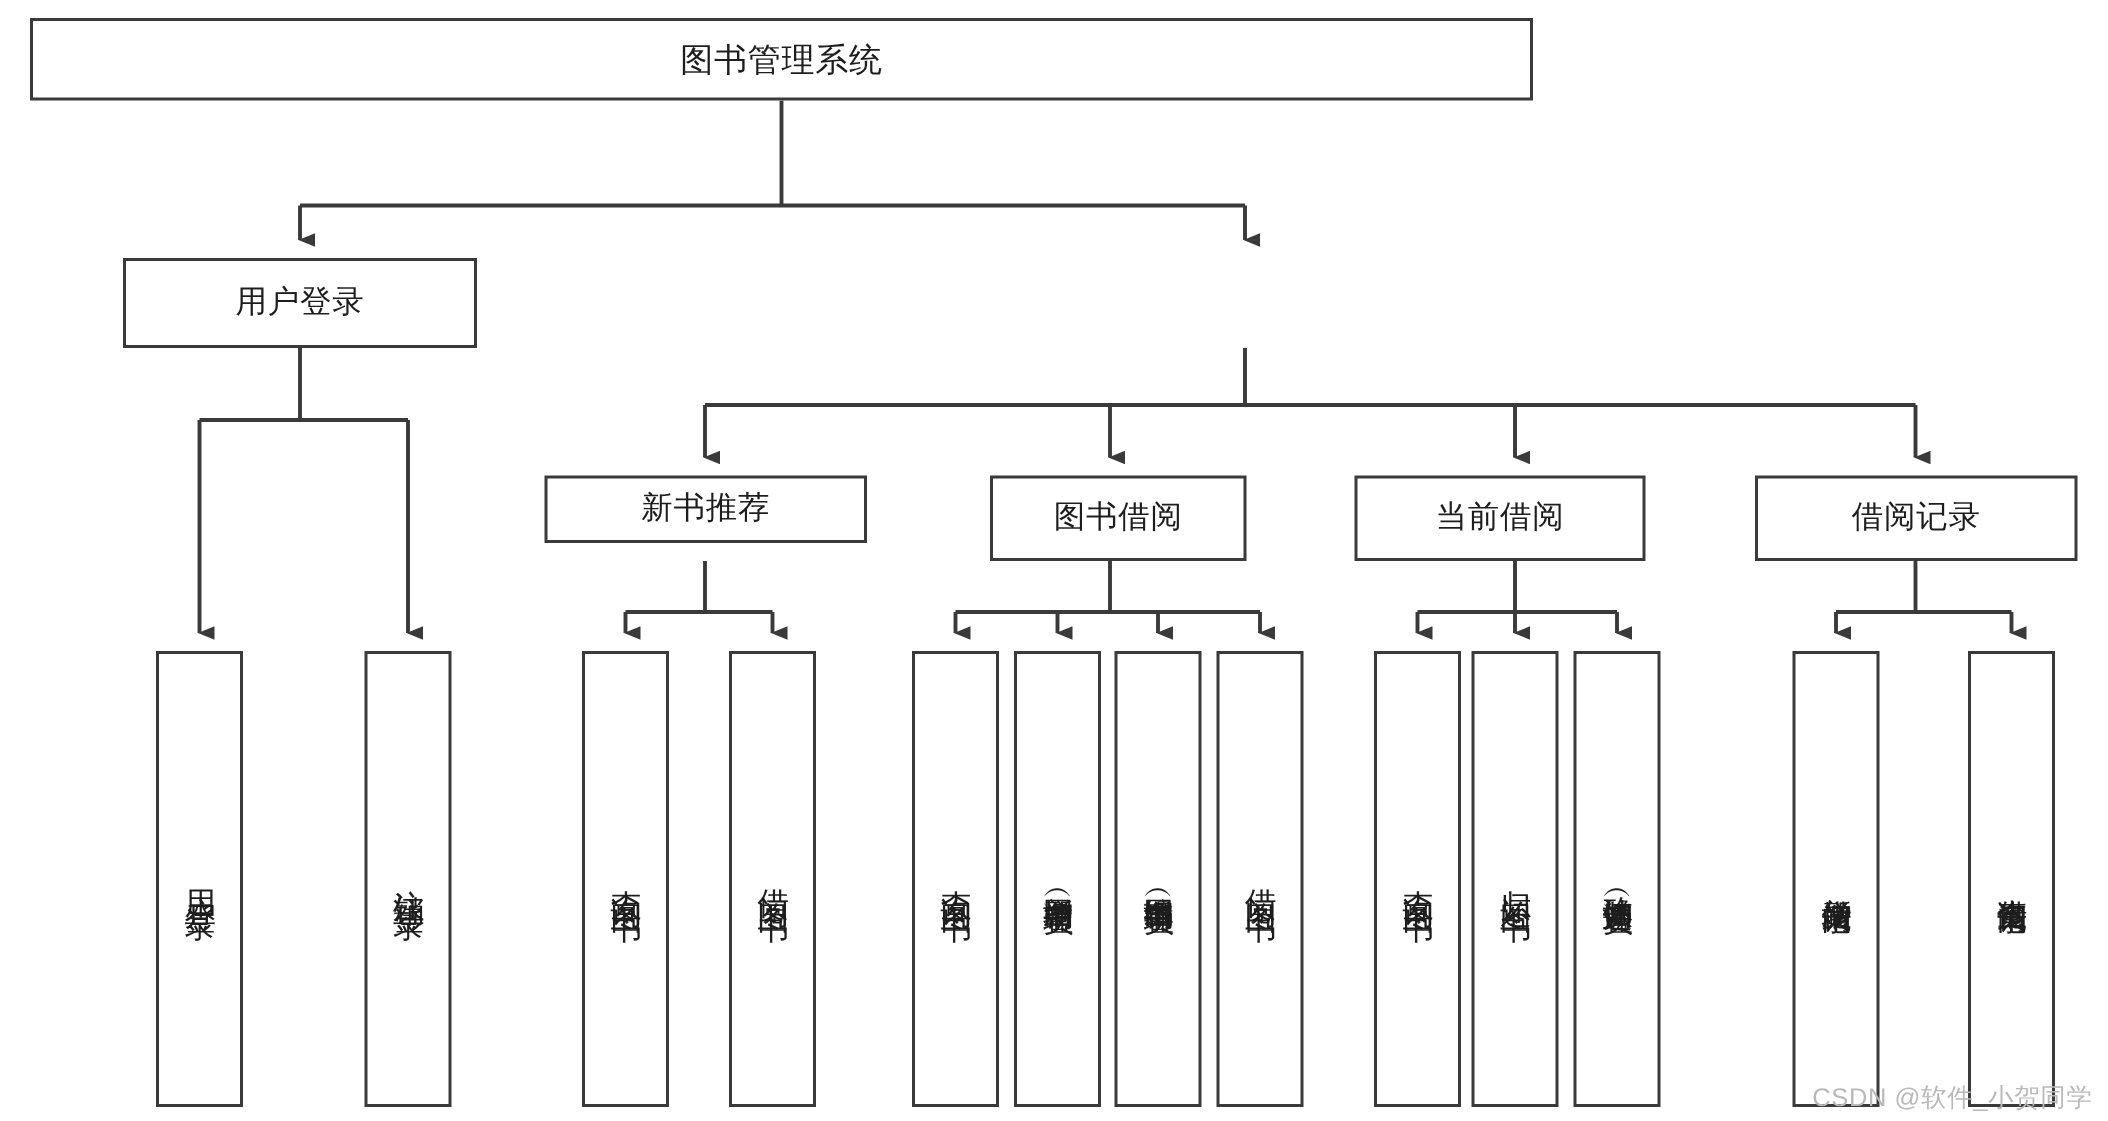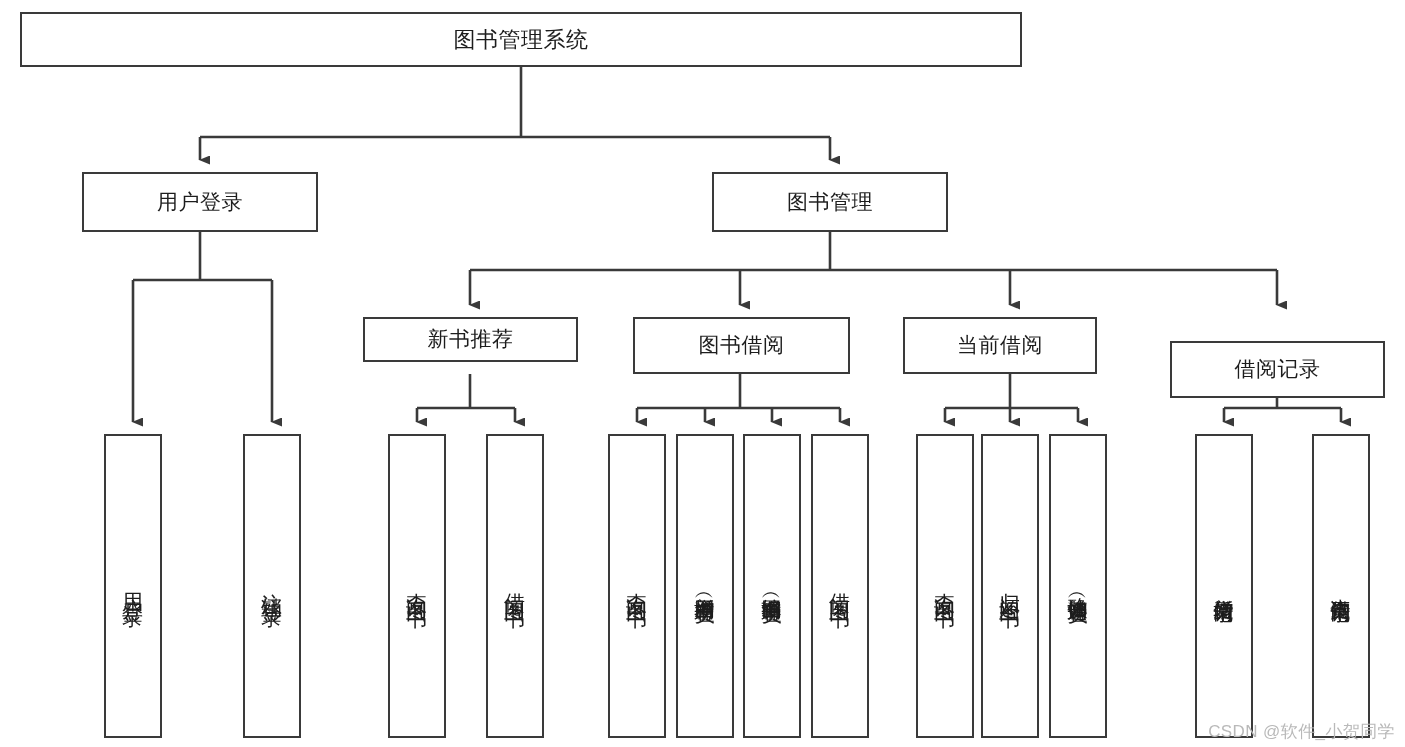--- a/index.html
+++ b/index.html
@@ -138,37 +138,34 @@
   </svg>
 
   <div class="node h root" style="left:20px; top:12px; width:1002px; height:55px;">
     <span class="label">图书管理系统</span>
   </div>
 
   <div class="node h" style="left:82px; top:172px; width:236px; height:60px;">
     <span class="label">用户登录</span>
   </div>
 
-  <div class="node h" style="left:712px; top:172px; width:236px; height:60px;">
-    <span class="label">图书管理</span>
-  </div>
 
   <div class="node h" style="left:363px; top:317px; width:215px; height:45px;">
     <span class="label">新书推荐</span>
   </div>
 
-  <div class="node h" style="left:633px; top:317px; width:217px; height:57px;">
+  <div class="node h" style="left:660px; top:317px; width:171px; height:57px;">
     <span class="label">图书借阅</span>
   </div>
 
   <div class="node h" style="left:903px; top:317px; width:194px; height:57px;">
     <span class="label">当前借阅</span>
   </div>
 
-  <div class="node h" style="left:1170px; top:317px; width:215px; height:57px;margin-top:24px;">
+  <div class="node h" style="left:1170px; top:317px; width:215px; height:57px;">
     <span class="label">借阅记录</span>
   </div>
 
   <div class="node v" style="left:104px; top:434px; width:58px; height:304px;">
     <span class="label">用户登录</span>
   </div>
 
   <div class="node v" style="left:243px; top:434px; width:58px; height:304px;">
     <span class="label">注销登录</span>
   </div>

